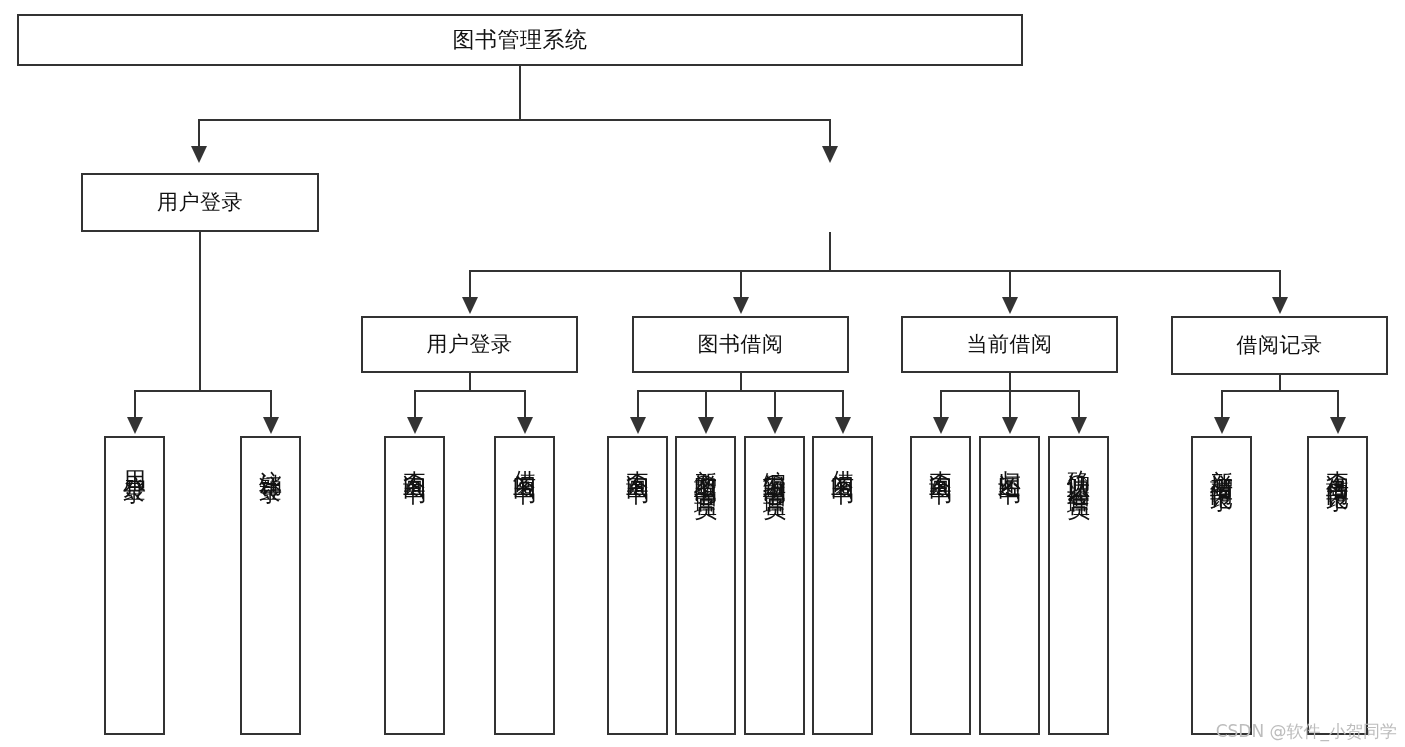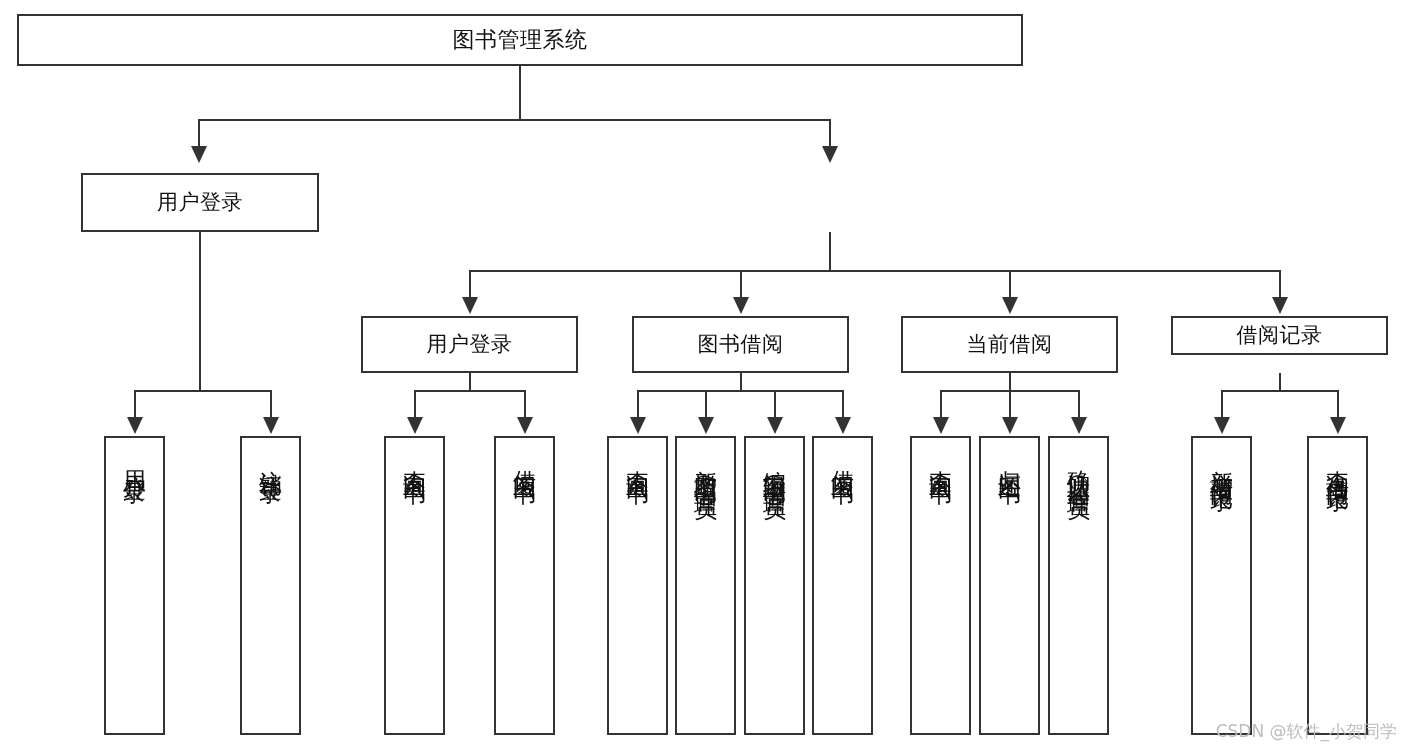--- a/index.html
+++ b/index.html
@@ -123,21 +123,21 @@
 
   <div class="node horiz" style="left:361px; top:316px; width:217px; height:57px;">
     <span class="label">用户登录</span>
   </div>
   <div class="node horiz" style="left:632px; top:316px; width:217px; height:57px;">
     <span class="label">图书借阅</span>
   </div>
   <div class="node horiz" style="left:901px; top:316px; width:217px; height:57px;">
     <span class="label">当前借阅</span>
   </div>
-  <div class="node horiz" style="left:1171px; top:316px; width:217px; height:39px;">
+  <div class="node horiz" style="left:1171px; top:316px; width:217px; height:59px;">
     <span class="label">借阅记录</span>
   </div>
 
   <div class="edge v" style="left:469px; top:373px; height:18px;"></div>
   <div class="edge h" style="left:414px; top:390px; width:111px;"></div>
   <div class="edge v" style="left:414px; top:390px; height:28px;"></div>
   <div class="edge v" style="left:524px; top:390px; height:28px;"></div>
   <div class="arrow" style="left:407px; top:417px;"></div>
   <div class="arrow" style="left:517px; top:417px;"></div>
 

